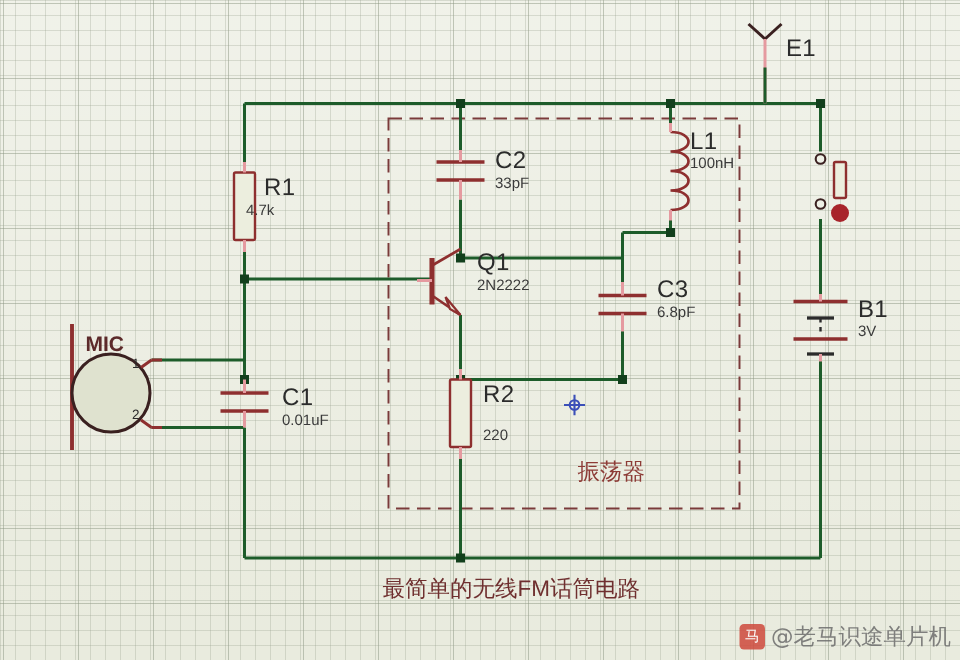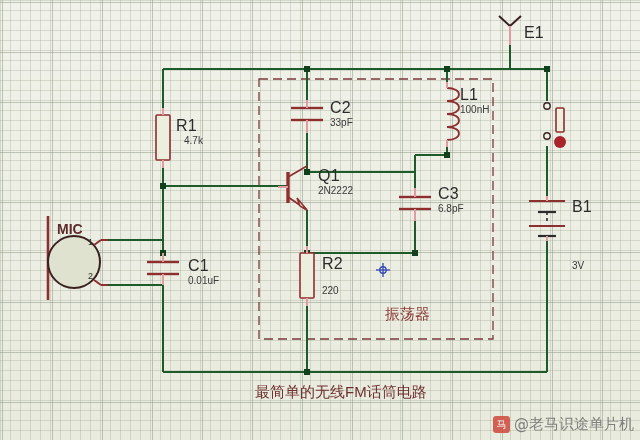--- a/index.html
+++ b/index.html
@@ -214,42 +214,42 @@
       <line x1="101" y1="240" x2="108" y2="240" stroke="#8e2f2f" stroke-width="2"></line>
       <line x1="94" y1="280" x2="101" y2="285" stroke="#8e2f2f" stroke-width="2"></line>
       <line x1="101" y1="285" x2="108" y2="285" stroke="#8e2f2f" stroke-width="2"></line>
     </g>
 
   </svg>
 
   <div class="lbl mic-lbl" style="left:57px;top:222px;">MIC</div>
 
   <div class="lbl ref" style="left:176px;top:118px;">R1</div>
-  <div class="lbl val" style="left:184px;top:136px;text-align:center;">4.7k</div>
+  <div class="lbl val" style="left:164px;top:136px;text-align:center;">4.7k</div>
 
   <div class="lbl ref" style="left:322px;top:256px;">R2</div>
   <div class="lbl val" style="left:322px;top:286px;">220</div>
 
   <div class="lbl ref" style="left:188px;top:258px;">C1</div>
   <div class="lbl val" style="left:188px;top:276px;">0.01uF</div>
 
   <div class="lbl ref" style="left:330px;top:100px;">C2</div>
   <div class="lbl val" style="left:330px;top:118px;">33pF</div>
 
   <div class="lbl ref" style="left:438px;top:186px;">C3</div>
   <div class="lbl val" style="left:438px;top:204px;">6.8pF</div>
 
   <div class="lbl ref" style="left:460px;top:87px;">L1</div>
   <div class="lbl val" style="left:460px;top:105px;">100nH</div>
 
   <div class="lbl ref" style="left:318px;top:168px;">Q1</div>
   <div class="lbl val" style="left:318px;top:186px;">2N2222</div>
 
   <div class="lbl ref" style="left:572px;top:199px;">B1</div>
-  <div class="lbl val" style="left:572px;top:217px;margin-top:44px;">3V</div>
+  <div class="lbl val" style="left:572px;top:217px;">3V</div>
 
   <div class="lbl ref" style="left:524px;top:25px;">E1</div>
 
   <div class="lbl" style="left:88px;top:238px;font-size:9px;">1</div>
   <div class="lbl" style="left:88px;top:272px;font-size:9px;">2</div>
 
   <svg style="position:absolute;left:376px;top:263px;" width="14" height="14">
     <line x1="7" y1="0" x2="7" y2="14" stroke="#3b4fb8" stroke-width="1.4"></line>
     <line x1="0" y1="7" x2="14" y2="7" stroke="#3b4fb8" stroke-width="1.4"></line>
     <circle cx="7" cy="7" r="3.2" fill="none" stroke="#3b4fb8" stroke-width="1.4"></circle>

